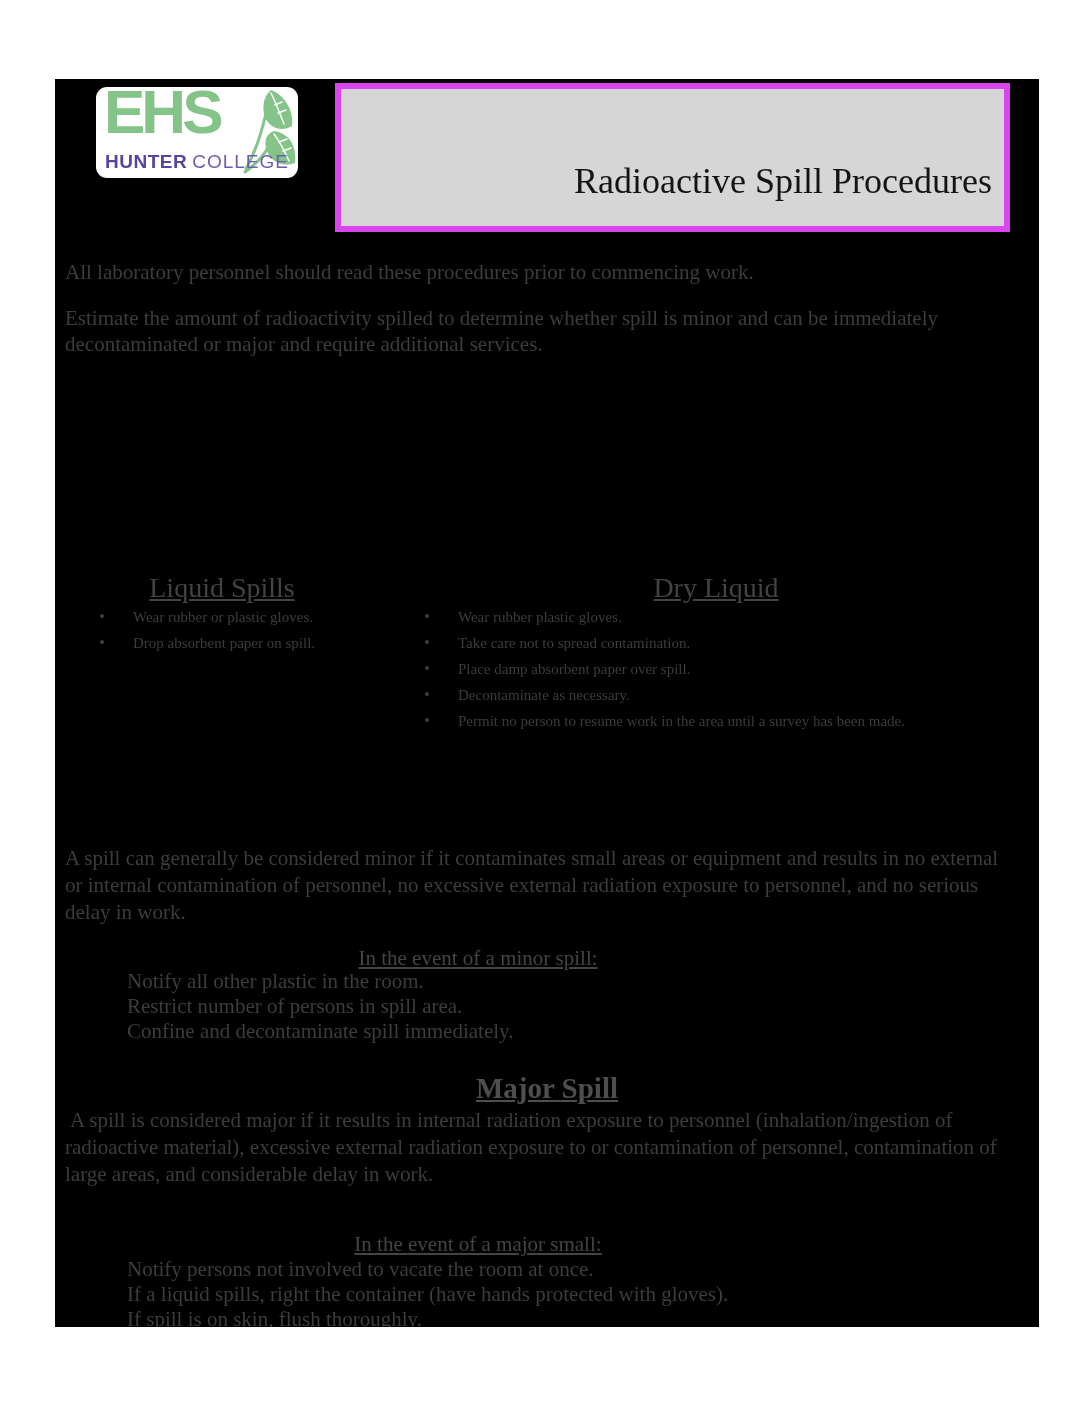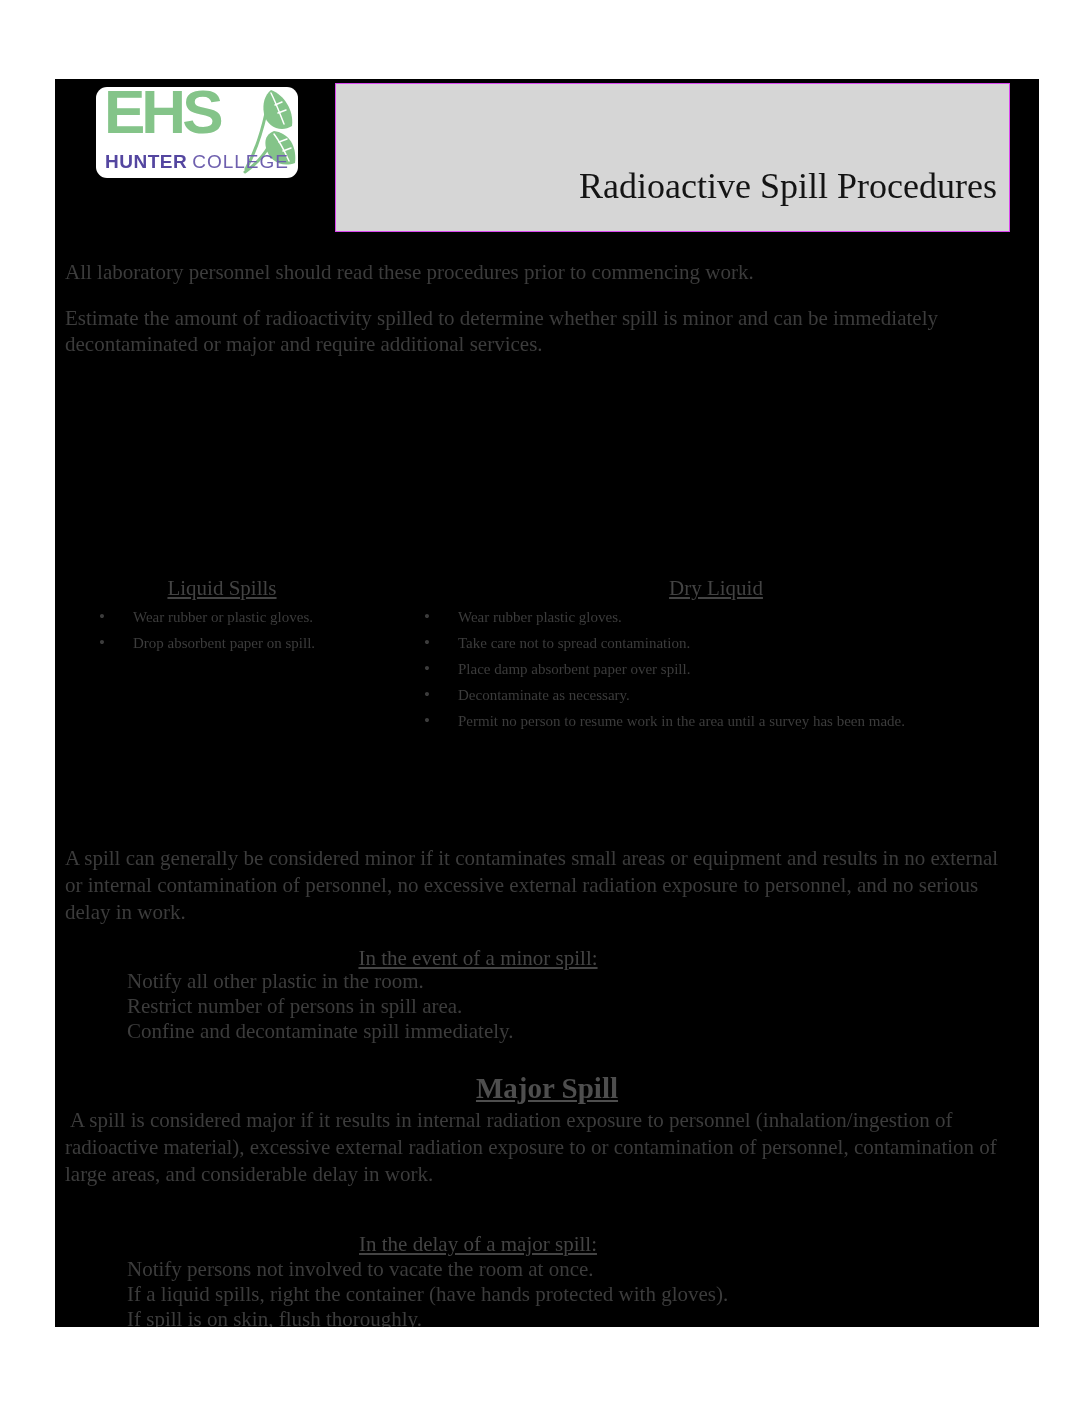--- a/index.html
+++ b/index.html
@@ -26,34 +26,34 @@
   }
   .logo-leaves{position:absolute;right:2px;top:2px;width:58px;height:86px;}
   .logo-org{
     position:absolute;left:9px;bottom:5px;white-space:nowrap;
     font-size:19px;letter-spacing:0.5px;text-align:right;
   }
   .logo-org .org-bold{font-weight:bold;color:#5446a0;}
   .logo-org .org-light{font-weight:normal;color:#6e5fae;margin-left:5px;letter-spacing:1px;}
   .title-box{
     position:absolute;left:280px;top:4px;width:675px;height:149px;
-    background:#d6d6d6;border:1px solid #d946ef;box-sizing:border-box;
+    background:#d6d6d6;border:6px solid #d946ef;box-sizing:border-box;
     display:flex;justify-content:flex-end;align-items:flex-end;
     padding:0 12px 24px 0;
   }
   .doc-title{font-size:36px;color:#141414;line-height:1.1;}
   
   .txt{color:#3c3c3c;font-size:21px;line-height:26px;}
   .p-intro1{position:absolute;left:10px;top:180px;width:950px;}
   .p-intro2{position:absolute;left:10px;top:226px;width:930px;}
   .col{position:absolute;}
   .col-liquid{left:41px;top:496px;width:252px;}
   .col-dry{left:366px;top:496px;width:590px;}
   .col-heading{
-    text-align:center;color:#434343;font-size:21px;line-height:26px;
+    text-align:center;color:#434343;font-size:28px;line-height:26px;
     text-decoration:underline;
   }
   ul.bullets{list-style:none;margin:3px 0 0 0;padding:0;}
   ul.bullets li{display:flex;line-height:26px;font-size:15px;color:#3c3c3c;}
   .bullet{flex:none;width:34px;padding-left:3px;color:#3c3c3c;}
   .bullet::before{content:"\2022";font-size:17px;}
   .li-text{flex:1;}
   .p-minor-desc{position:absolute;left:10px;top:766px;width:952px;line-height:27px;}
   .event-heading{
     position:absolute;left:3px;width:840px;text-align:center;
@@ -151,20 +151,20 @@
   <div class="txt p-minor-desc">A spill can generally be considered minor if it contaminates small areas or equipment and results in no external or internal contamination of personnel, no excessive external radiation exposure to personnel, and no serious delay in work.</div>
   <div class="event-heading h-minor-event">In the event of a minor spill:</div>
   <div class="steps steps-minor">
     <div>Notify all other plastic in the room.</div>
     <div>Restrict number of persons in spill area.</div>
     <div>Confine and decontaminate spill immediately.</div>
   </div>
 
   <div class="h-major">Major Spill</div>
   <div class="txt p-major-desc">A spill is considered major if it results in internal radiation exposure to personnel (inhalation/ingestion of radioactive material), excessive external radiation exposure to or contamination of personnel, contamination of large areas, and considerable delay in work.</div>
-  <div class="event-heading h-major-event">In the delay of a major spill:</div>
+  <div class="event-heading h-major-event">In the event of a major small:</div>
   <div class="steps steps-major">
     <div>Notify persons not involved to vacate the room at once.</div>
     <div>If a liquid spills, right the container (have hands protected with gloves).</div>
     <div>If spill is on skin, flush thoroughly.</div>
   </div>
 
 </div>
 
 </body></html>

